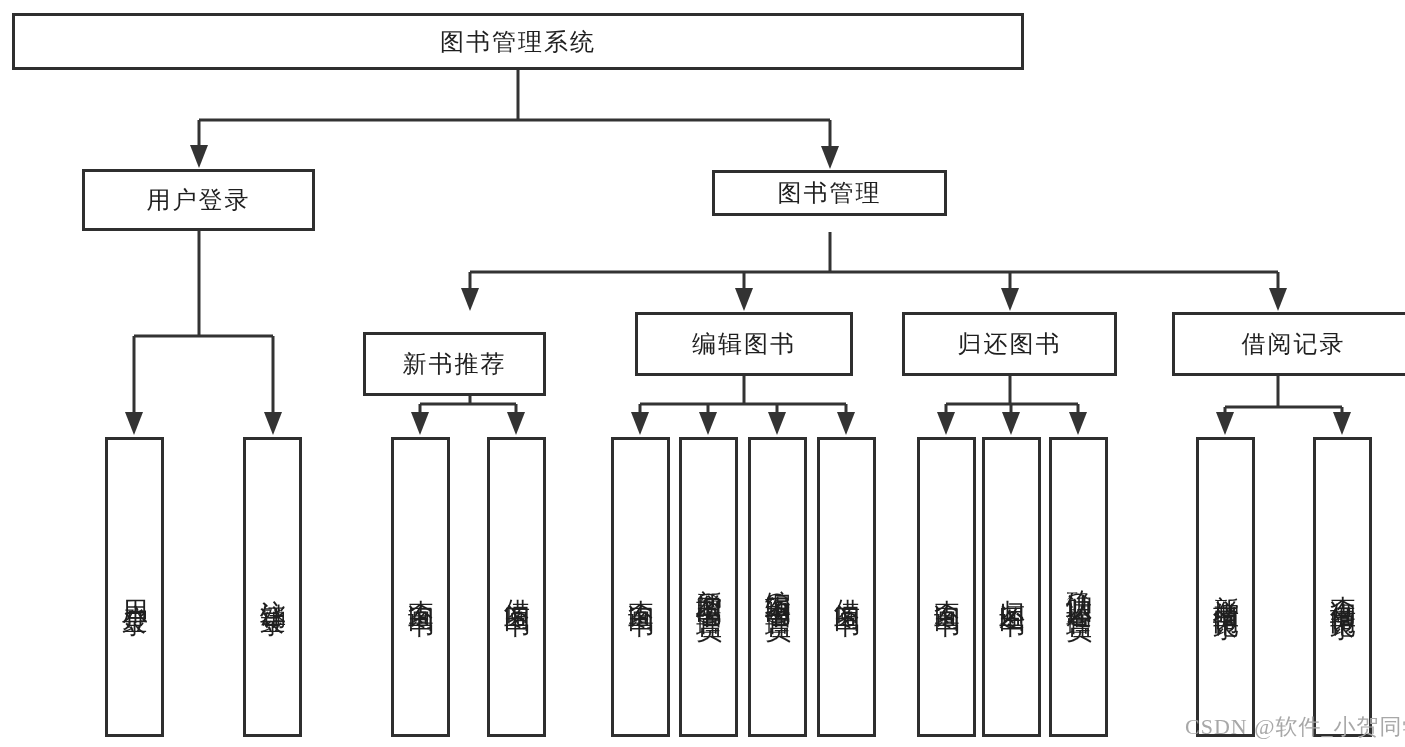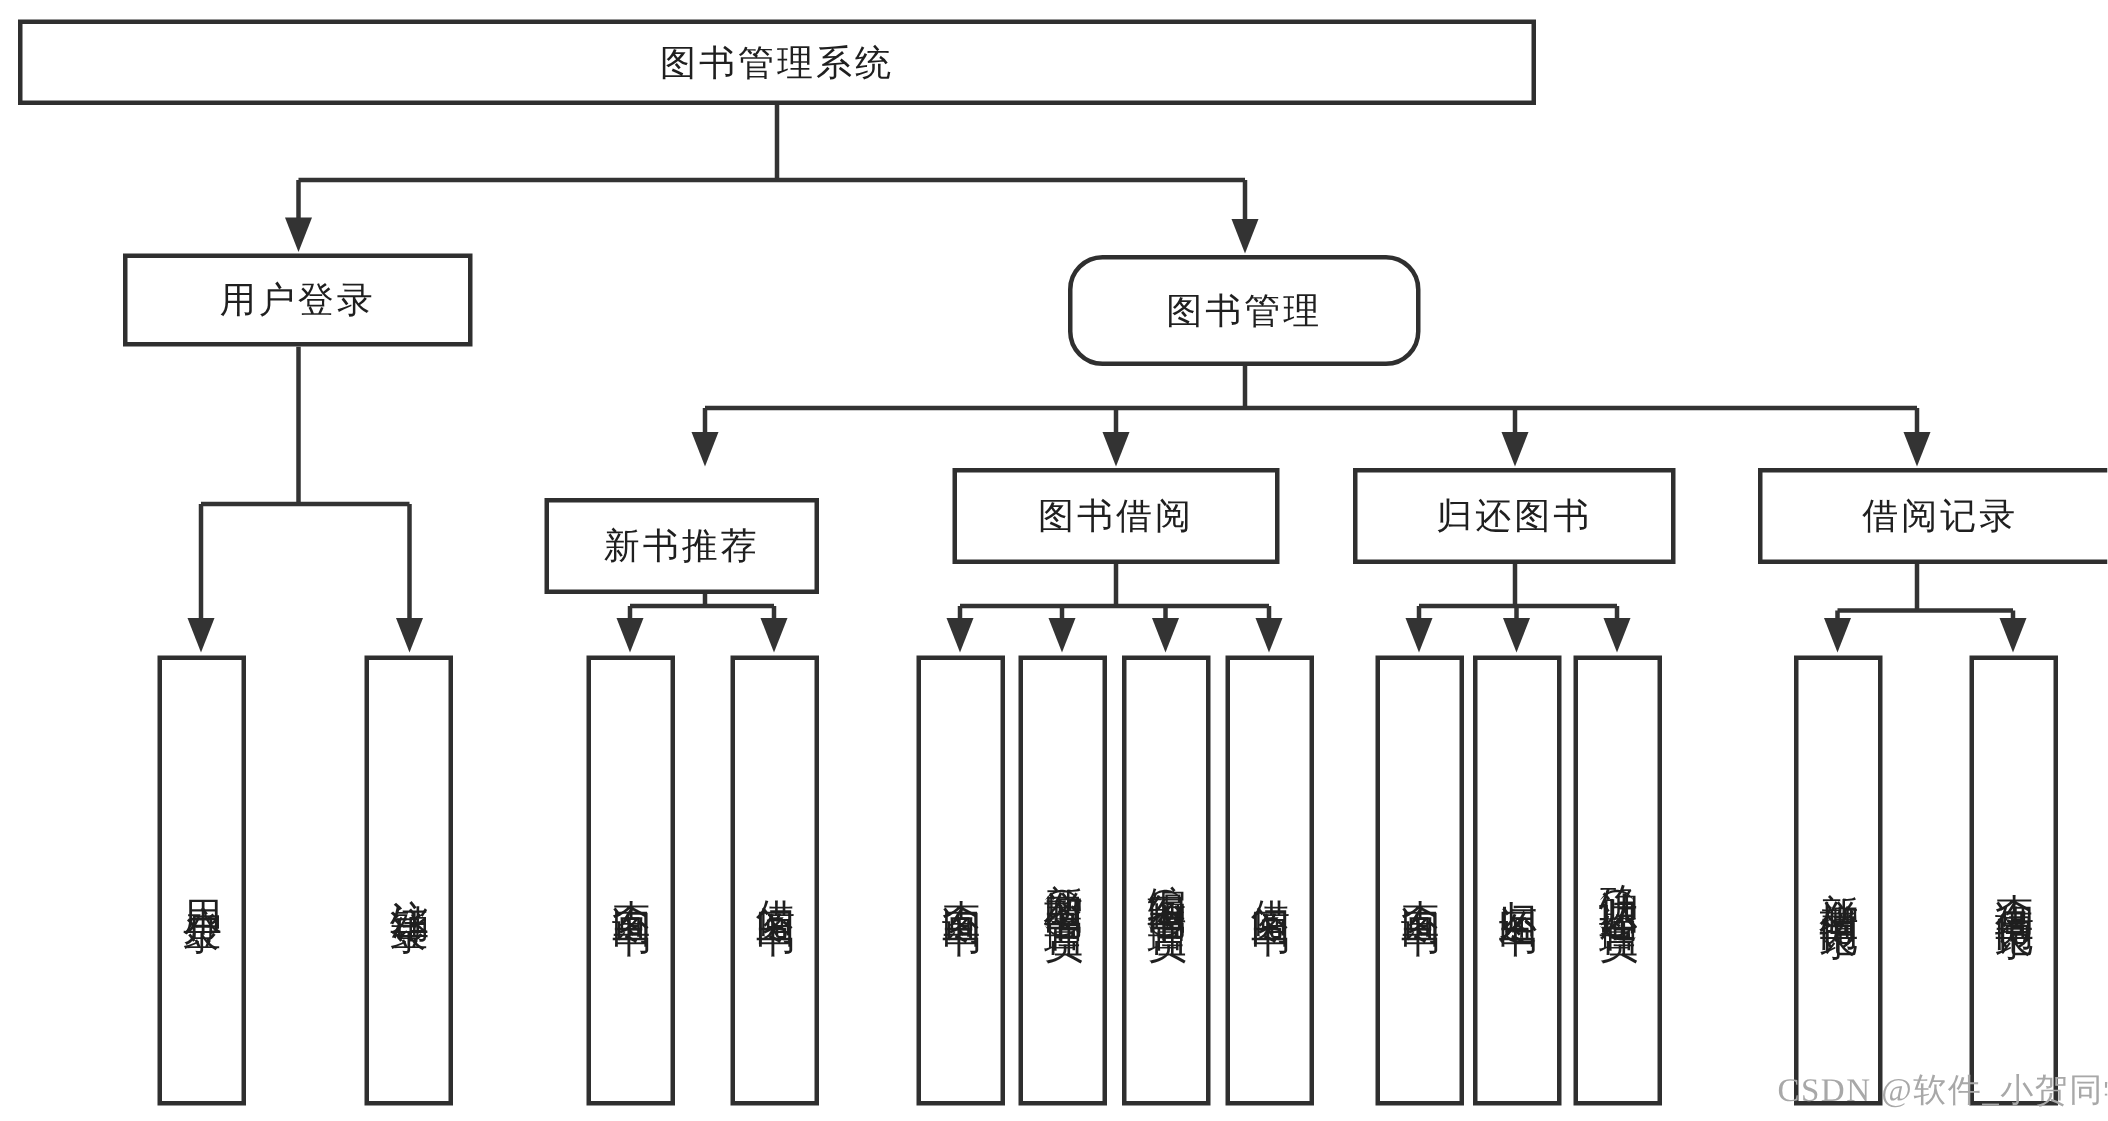--- a/index.html
+++ b/index.html
@@ -141,29 +141,29 @@
     </g>
   </svg>
 
   <div class="box" style="left:12px;top:13px;width:1012px;height:57px;">
     <span class="hlabel">图书管理系统</span>
   </div>
 
   <div class="box" style="left:82px;top:169px;width:233px;height:62px;">
     <span class="hlabel">用户登录</span>
   </div>
-  <div class="box" style="left:712px;top:170px;width:235px;height:74px;border-radius:23px;">
+  <div class="box" style="left:712px;top:170px;width:235px;height:46px;">
     <span class="hlabel">图书管理</span>
   </div>
 
   <div class="box" style="left:363px;top:332px;width:183px;height:64px;">
     <span class="hlabel">新书推荐</span>
   </div>
   <div class="box" style="left:635px;top:312px;width:218px;height:64px;">
-    <span class="hlabel">图书借阅</span>
+    <span class="hlabel">编辑图书</span>
   </div>
   <div class="box" style="left:902px;top:312px;width:215px;height:64px;">
     <span class="hlabel">归还图书</span>
   </div>
   <div class="box" style="left:1172px;top:312px;width:243px;height:64px;">
     <span class="hlabel">借阅记录</span>
   </div>
 
   <div class="leaf" style="left:105px;">
     <span class="vlabel">用户登录</span>

